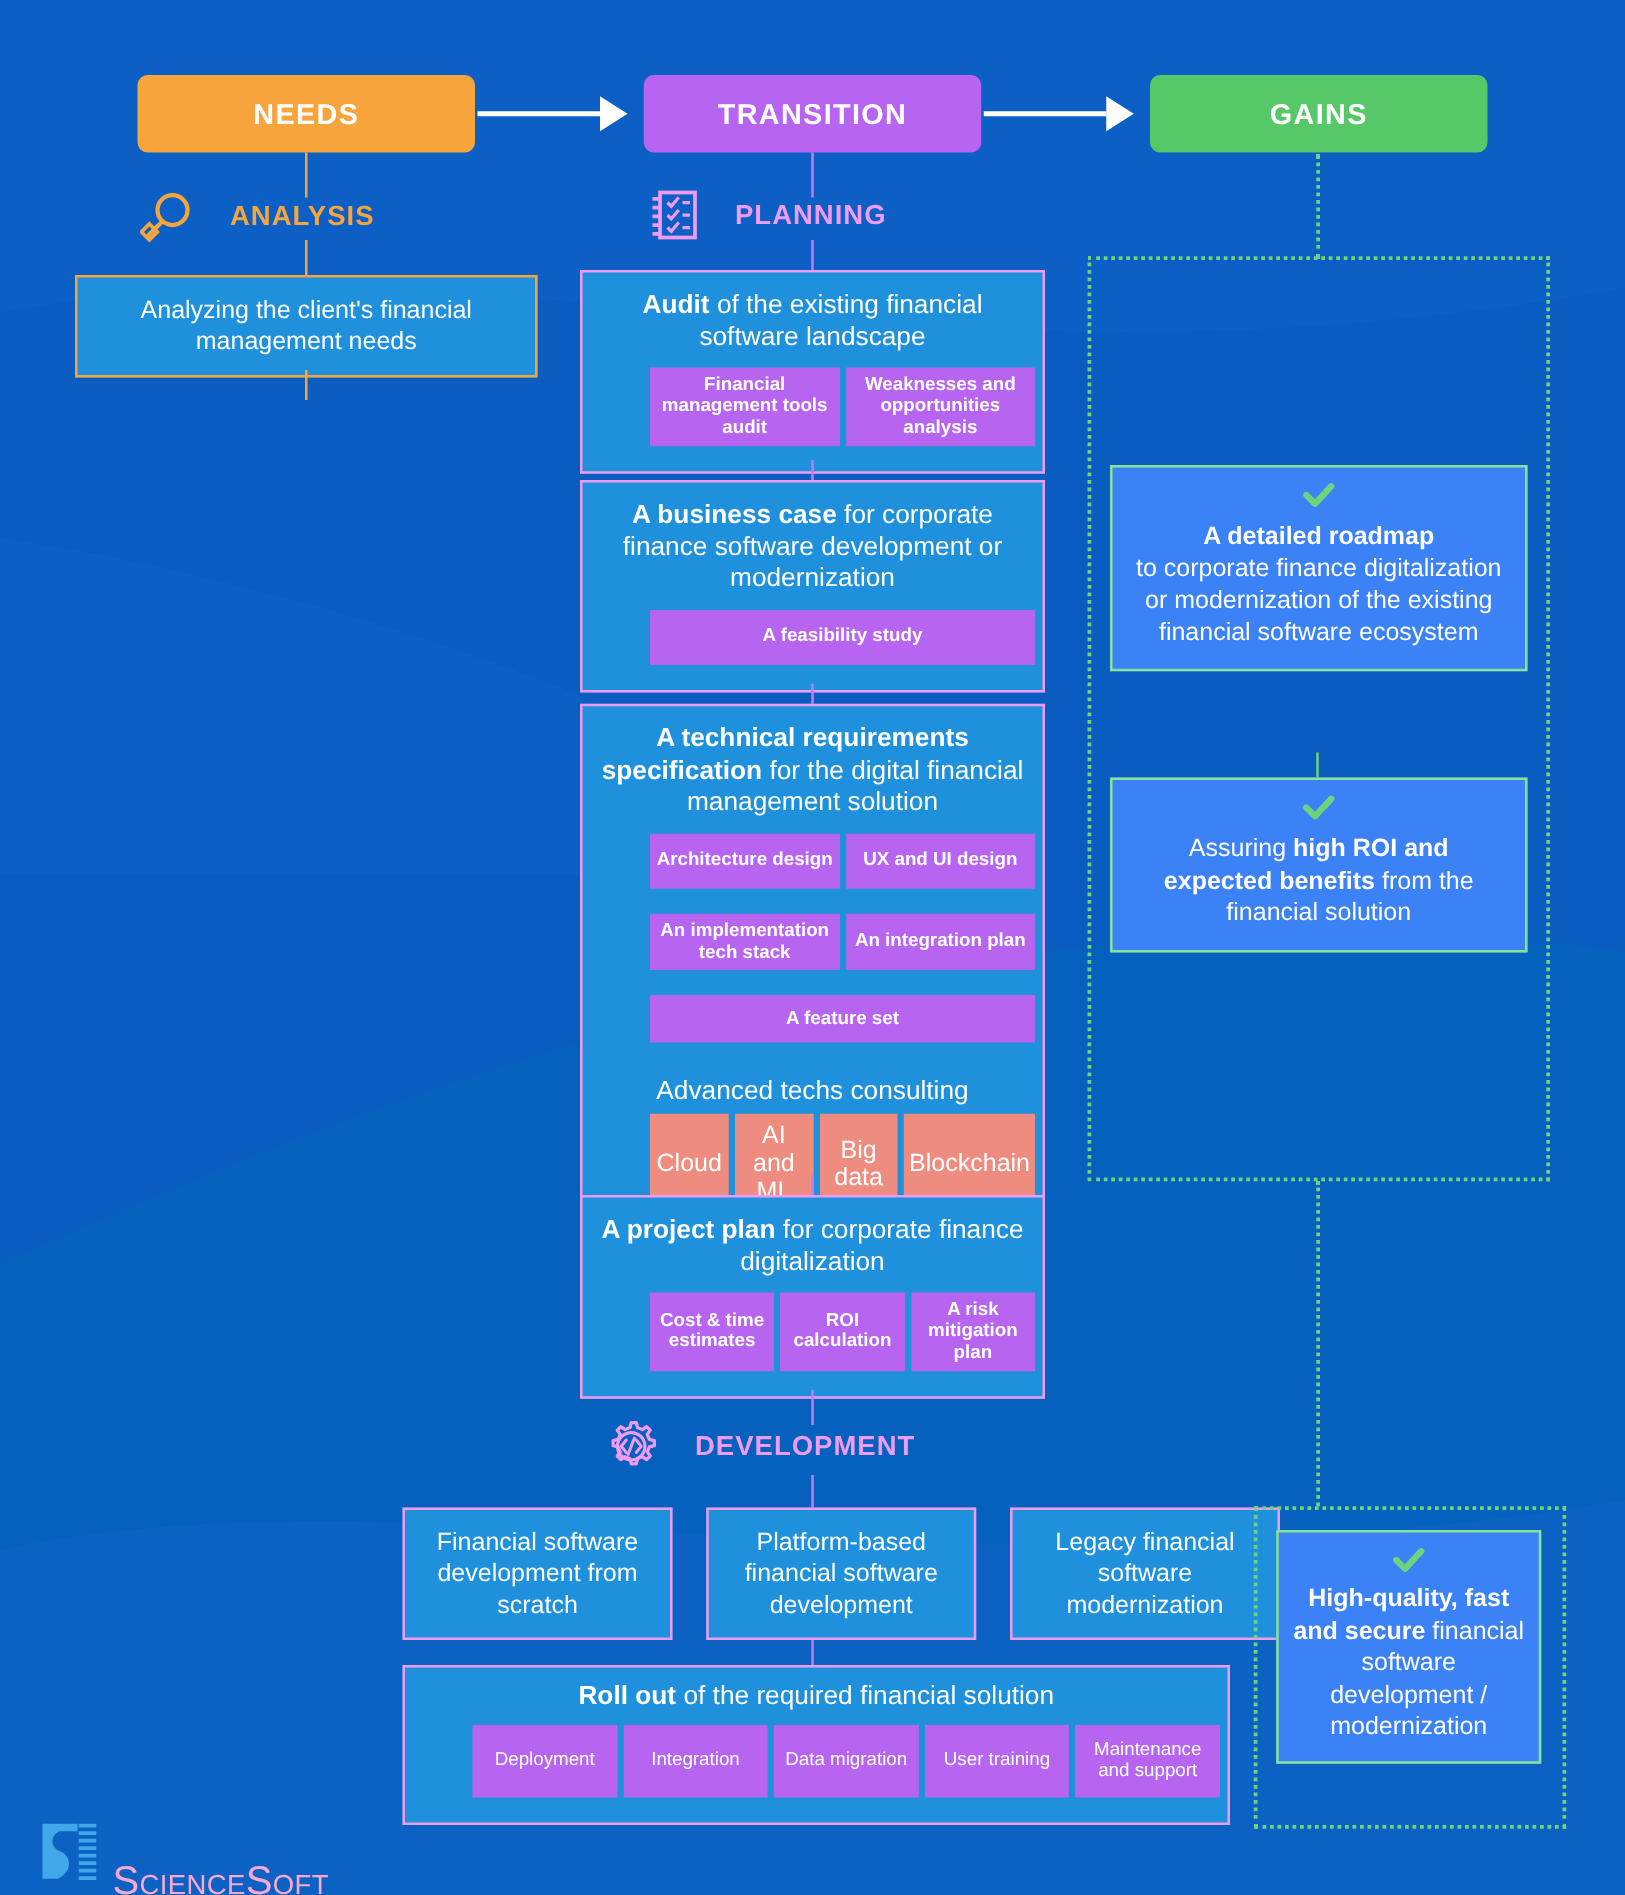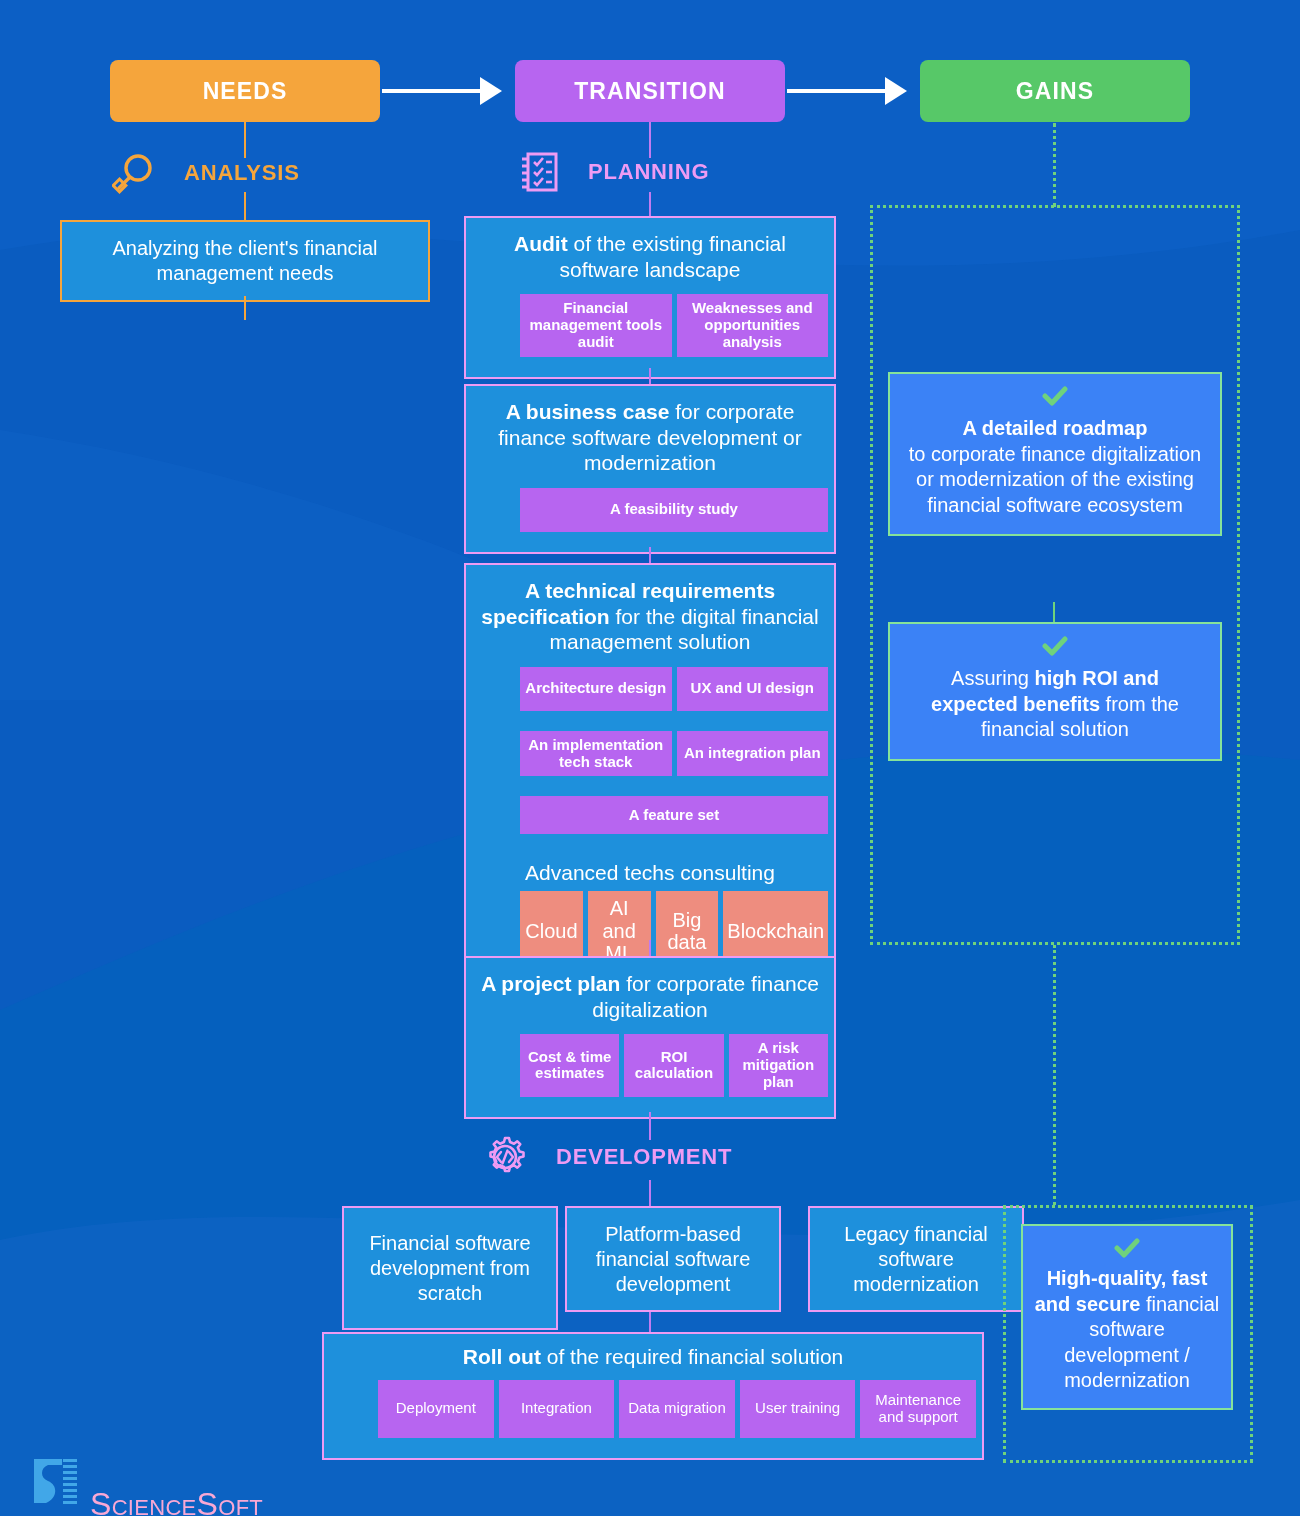--- a/index.html
+++ b/index.html
@@ -231,21 +231,21 @@
       <circle cx="23" cy="23" r="11" fill="none" stroke="#EE9BF3" stroke-width="2.6"></circle>
       <polyline points="19,18 15,23 19,28" fill="none" stroke="#EE9BF3" stroke-width="2.4" stroke-linecap="round" stroke-linejoin="round"></polyline>
       <polyline points="27,18 31,23 27,28" fill="none" stroke="#EE9BF3" stroke-width="2.4" stroke-linecap="round" stroke-linejoin="round"></polyline>
       <line x1="25.5" y1="16.5" x2="20.5" y2="29.5" stroke="#EE9BF3" stroke-width="2.4" stroke-linecap="round"></line>
     </svg>
     <span class="caption-label">DEVELOPMENT</span>
   </div>
 
   <div class="abs vline violet" style="left:649px; top:1180px; height:28px;"></div>
 
-  <div class="abs dev-card" style="left:322px; top:1206px; width:216px; height:124px; display:flex; align-items:center; justify-content:center;margin-left:20px;">
+  <div class="abs dev-card" style="left:322px; top:1206px; width:216px; height:106px; display:flex; align-items:center; justify-content:center;">
     <div class="card-plain" style="padding:6px 8px;">Financial software development from scratch</div>
   </div>
   <div class="abs dev-card" style="left:565px; top:1206px; width:216px; height:106px; display:flex; align-items:center; justify-content:flex-end;">
     <div class="card-plain" style="padding:6px 8px;">Platform-based financial software development</div>
   </div>
   <div class="abs dev-card" style="left:808px; top:1206px; width:216px; height:106px; display:flex; align-items:center; justify-content:center;">
     <div class="card-plain" style="padding:6px 8px;">Legacy financial software modernization</div>
   </div>
 
   <div class="abs vline violet" style="left:649px; top:1312px; height:22px;"></div>

